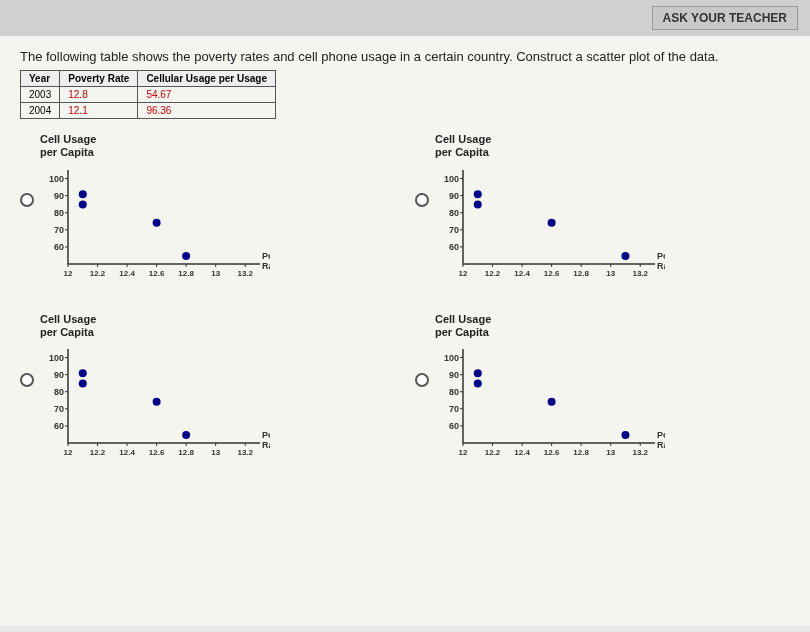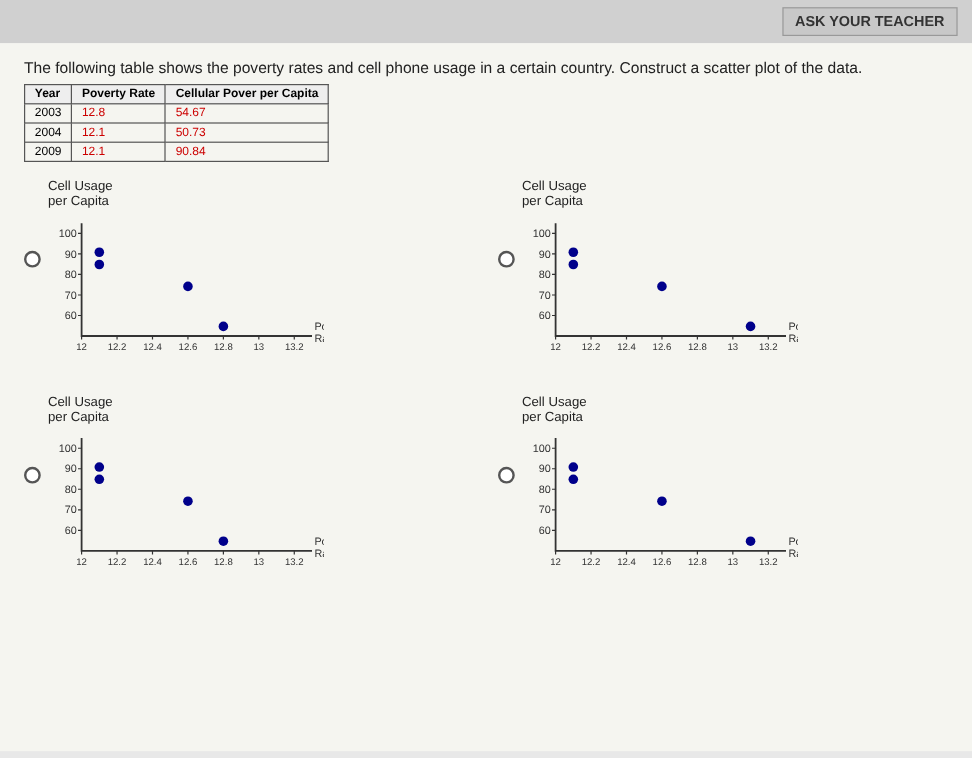--- a/index.html
+++ b/index.html
@@ -70,20 +70,21 @@
       width: 14px;
       height: 14px;
       border-radius: 50%;
       border: 2px solid #555;
       background: #fff;
       flex-shrink: 0;
       cursor: pointer;
     }
     .chart-wrapper {
       flex: 1;
+      font-weight: bold;
     }
     .chart-labels {
       font-size: 11px;
       color: #222;
       line-height: 1.2;
       margin-bottom: 2px;
     }
   </style>
 </head>
 <body>
@@ -94,38 +95,33 @@
 
 <div class="main-content">
   <div class="description">The following table shows the poverty rates and cell phone usage in a certain country. Construct a scatter plot of the data.</div>
 
   <div class="table-area">
     <table>
       <thead>
         <tr>
           <th>Year</th>
           <th>Poverty Rate</th>
-          <th>Cellular Pover per Capita</th>
+          <th>Cellular Usage per Usage</th>
         </tr>
       </thead>
       <tbody id="table-body">
       <tr>
     <td>2003</td>
     <td class="red">12.8</td>
     <td class="red">54.67</td>
   </tr>
           <tr>
     <td>2004</td>
     <td class="red">12.1</td>
-    <td class="red">50.73</td>
-  </tr>
-          <tr>
-    <td>2009</td>
-    <td class="red">12.1</td>
-    <td class="red">90.84</td>
+    <td class="red">96.36</td>
   </tr>
         </tbody>
     </table>
   </div>
 
   <div class="charts-grid" id="charts-grid">
   <div class="chart-item">
         <div class="radio-btn"></div>
         <div class="chart-wrapper"><div class="chart-labels"><span>Cell Usage</span><br><span>per Capita</span></div><svg width="230" height="130">
             <polyline points="28,8 28,102 220,102" stroke="#333" stroke-width="1.5" fill="none"></polyline>

